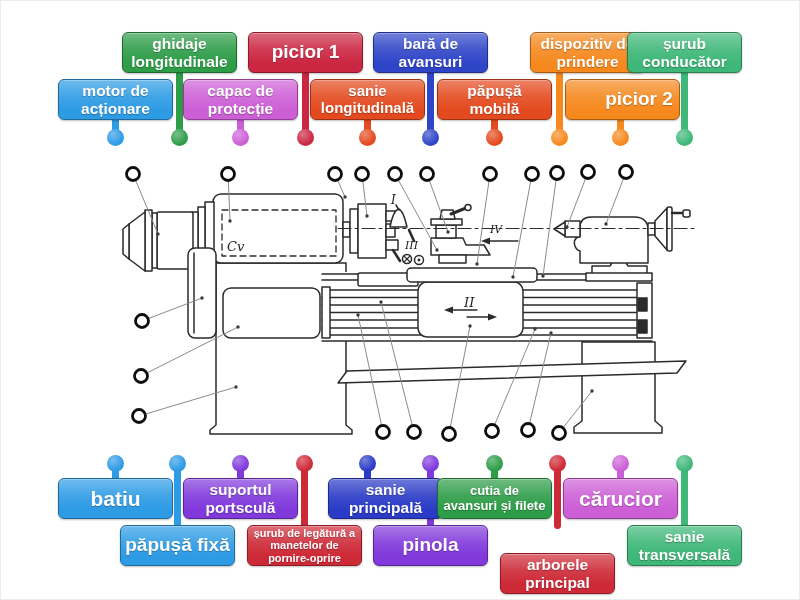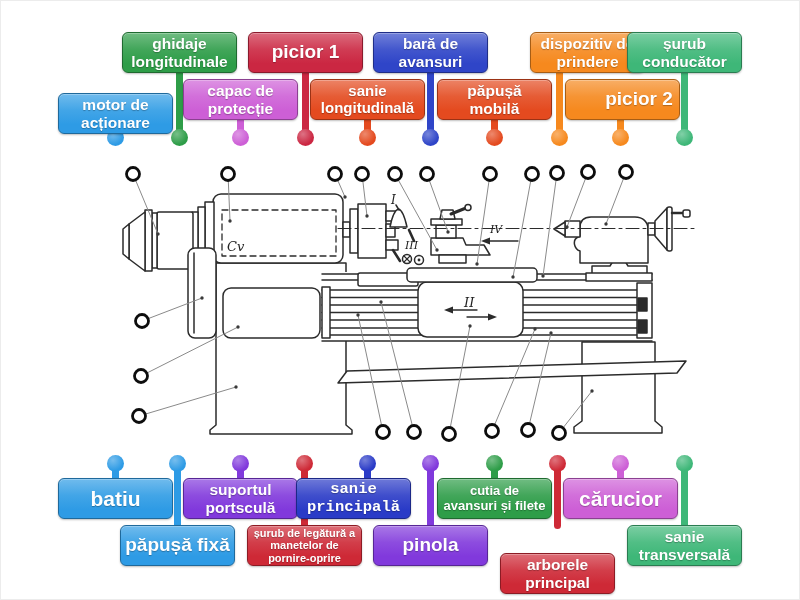--- a/index.html
+++ b/index.html
@@ -198,42 +198,42 @@
       <div class="dot" style="background: radial-gradient(circle at 35% 30%, rgb(119, 134, 219), rgb(47, 69, 200) 65%); left: 421.5px; top: 128.5px;"></div>
       <div class="label" style="left: 373px; top: 32px; font-size: 15.5px; background: linear-gradient(rgb(113, 128, 217) 0%, rgb(67, 87, 205) 42%, rgb(47, 69, 200) 78%); border: 1px solid rgb(31, 46, 136); box-shadow: rgb(151, 162, 227) 0px 1px 0px inset, rgba(0, 0, 0, 0.25) 0px 1px 2px;">bară de avansuri</div>
       <div class="stem" style="background: rgb(246, 137, 30); left: 555.5px; top: 69px; height: 68px;"></div>
       <div class="dot" style="background: radial-gradient(circle at 35% 30%, rgb(249, 178, 108), rgb(246, 137, 30) 65%); left: 550.5px; top: 128.5px;"></div>
       <div class="label" style="left: 502px; top: 32px; font-size: 15.5px; background: linear-gradient(rgb(248, 174, 102) 0%, rgb(246, 148, 52) 42%, rgb(246, 137, 30) 78%); border: 1px solid rgb(167, 93, 20); box-shadow: rgb(250, 196, 142) 0px 1px 0px inset, rgba(0, 0, 0, 0.25) 0px 1px 2px; margin-left: 28px;">dispozitiv de prindere</div>
       <div class="stem" style="background: rgb(62, 183, 120); left: 680.5px; top: 69px; height: 68px;"></div>
       <div class="dot" style="background: radial-gradient(circle at 35% 30%, rgb(129, 208, 167), rgb(62, 183, 120) 65%); left: 675.5px; top: 128.5px;"></div>
       <div class="label" style="left: 627px; top: 32px; font-size: 15.5px; background: linear-gradient(rgb(123, 206, 163) 0%, rgb(81, 190, 133) 42%, rgb(62, 183, 120) 78%); border: 1px solid rgb(42, 124, 81); box-shadow: rgb(158, 219, 187) 0px 1px 0px inset, rgba(0, 0, 0, 0.25) 0px 1px 2px;">șurub conducător</div>
       <div class="stem" style="background: rgb(46, 155, 229); left: 111.5px; top: 116px; height: 21px;"></div>
       <div class="dot" style="background: radial-gradient(circle at 35% 30%, rgb(119, 190, 238), rgb(46, 155, 229) 65%); left: 106.5px; top: 128.5px;"></div>
-      <div class="label" style="left: 58px; top: 79px; font-size: 15.5px; background: linear-gradient(rgb(112, 187, 237) 0%, rgb(66, 165, 231) 42%, rgb(46, 155, 229) 78%); border: 1px solid rgb(31, 105, 155); box-shadow: rgb(150, 205, 242) 0px 1px 0px inset, rgba(0, 0, 0, 0.25) 0px 1px 2px; margin-top: 14px;">motor de acționare</div>
+      <div class="label" style="left: 58px; top: 79px; font-size: 15.5px; background: linear-gradient(rgb(112, 187, 237) 0%, rgb(66, 165, 231) 42%, rgb(46, 155, 229) 78%); border: 1px solid rgb(31, 105, 155); box-shadow: rgb(150, 205, 242) 0px 1px 0px inset, rgba(0, 0, 0, 0.25) 0px 1px 2px;">motor de acționare</div>
       <div class="stem" style="background: rgb(205, 95, 214); left: 236.5px; top: 116px; height: 21px;"></div>
       <div class="dot" style="background: radial-gradient(circle at 35% 30%, rgb(222, 151, 228), rgb(205, 95, 214) 65%); left: 231.5px; top: 128.5px;"></div>
       <div class="label" style="left: 183px; top: 79px; font-size: 15.5px; background: linear-gradient(rgb(221, 146, 227) 0%, rgb(210, 111, 218) 42%, rgb(205, 95, 214) 78%); border: 1px solid rgb(139, 64, 145); box-shadow: rgb(230, 175, 234) 0px 1px 0px inset, rgba(0, 0, 0, 0.25) 0px 1px 2px;">capac de protecție</div>
       <div class="stem" style="background: rgb(228, 74, 31); left: 363.5px; top: 116px; height: 21px;"></div>
       <div class="dot" style="background: radial-gradient(circle at 35% 30%, rgb(237, 137, 109), rgb(228, 74, 31) 65%); left: 358.5px; top: 128.5px;"></div>
       <div class="label" style="left: 310px; top: 79px; font-size: 15px; background: linear-gradient(rgb(236, 131, 102) 0%, rgb(230, 92, 53) 42%, rgb(228, 74, 31) 78%); border: 1px solid rgb(155, 50, 21); box-shadow: rgb(241, 164, 143) 0px 1px 0px inset, rgba(0, 0, 0, 0.25) 0px 1px 2px;">sanie longitudinală</div>
       <div class="stem" style="background: rgb(228, 74, 31); left: 490.5px; top: 116px; height: 21px;"></div>
       <div class="dot" style="background: radial-gradient(circle at 35% 30%, rgb(237, 137, 109), rgb(228, 74, 31) 65%); left: 485.5px; top: 128.5px;"></div>
       <div class="label" style="left: 437px; top: 79px; font-size: 15.5px; background: linear-gradient(rgb(236, 131, 102) 0%, rgb(230, 92, 53) 42%, rgb(228, 74, 31) 78%); border: 1px solid rgb(155, 50, 21); box-shadow: rgb(241, 164, 143) 0px 1px 0px inset, rgba(0, 0, 0, 0.25) 0px 1px 2px;">păpușă mobilă</div>
       <div class="stem" style="background: rgb(246, 137, 30); left: 616.5px; top: 116px; height: 21px;"></div>
       <div class="dot" style="background: radial-gradient(circle at 35% 30%, rgb(249, 178, 108), rgb(246, 137, 30) 65%); left: 611.5px; top: 128.5px;"></div>
       <div class="label" style="left: 565px; top: 79px; font-size: 19px; background: linear-gradient(rgb(248, 174, 102) 0%, rgb(246, 148, 52) 42%, rgb(246, 137, 30) 78%); border: 1px solid rgb(167, 93, 20); box-shadow: rgb(250, 196, 142) 0px 1px 0px inset, rgba(0, 0, 0, 0.25) 0px 1px 2px; padding-left: 37px;">picior 2</div>
       <div class="stem" style="background: rgb(46, 155, 229); left: 111.5px; top: 463px; height: 19px;"></div>
       <div class="dot" style="background: radial-gradient(circle at 35% 30%, rgb(119, 190, 238), rgb(46, 155, 229) 65%); left: 106.5px; top: 454.5px;"></div>
       <div class="label" style="left: 58px; top: 478px; font-size: 21px; background: linear-gradient(rgb(112, 187, 237) 0%, rgb(66, 165, 231) 42%, rgb(46, 155, 229) 78%); border: 1px solid rgb(31, 105, 155); box-shadow: rgb(150, 205, 242) 0px 1px 0px inset, rgba(0, 0, 0, 0.25) 0px 1px 2px;">batiu</div>
       <div class="stem" style="background: rgb(129, 57, 220); left: 236.5px; top: 463px; height: 19px;"></div>
       <div class="dot" style="background: radial-gradient(circle at 35% 30%, rgb(173, 126, 232), rgb(129, 57, 220) 65%); left: 231.5px; top: 454.5px;"></div>
       <div class="label" style="left: 183px; top: 478px; font-size: 15.5px; background: linear-gradient(rgb(169, 120, 231) 0%, rgb(141, 76, 223) 42%, rgb(129, 57, 220) 78%); border: 1px solid rgb(87, 38, 149); box-shadow: rgb(192, 156, 237) 0px 1px 0px inset, rgba(0, 0, 0, 0.25) 0px 1px 2px;">suportul portsculă</div>
       <div class="stem" style="background: rgb(42, 59, 199); left: 363.5px; top: 463px; height: 19px;"></div>
       <div class="dot" style="background: radial-gradient(circle at 35% 30%, rgb(116, 127, 218), rgb(42, 59, 199) 65%); left: 358.5px; top: 454.5px;"></div>
-      <div class="label" style="left: 296px; top: 478px; font-size: 15.5px; background: linear-gradient(rgb(110, 121, 216) 0%, rgb(63, 78, 204) 42%, rgb(42, 59, 199) 78%); border: 1px solid rgb(28, 40, 135); box-shadow: rgb(148, 157, 227) 0px 1px 0px inset, rgba(0, 0, 0, 0.25) 0px 1px 2px; font-family: Liberation Mono, monospace;">sanie principală</div>
+      <div class="label" style="left: 328px; top: 478px; font-size: 15.5px; background: linear-gradient(rgb(110, 121, 216) 0%, rgb(63, 78, 204) 42%, rgb(42, 59, 199) 78%); border: 1px solid rgb(28, 40, 135); box-shadow: rgb(148, 157, 227) 0px 1px 0px inset, rgba(0, 0, 0, 0.25) 0px 1px 2px;">sanie principală</div>
       <div class="stem" style="background: rgb(46, 157, 72); left: 490.5px; top: 463px; height: 19px;"></div>
       <div class="dot" style="background: radial-gradient(circle at 35% 30%, rgb(119, 191, 136), rgb(46, 157, 72) 65%); left: 485.5px; top: 454.5px;"></div>
       <div class="label" style="left: 437px; top: 478px; font-size: 13px; background: linear-gradient(rgb(112, 188, 130) 0%, rgb(66, 166, 90) 42%, rgb(46, 157, 72) 78%); border: 1px solid rgb(31, 106, 48); box-shadow: rgb(150, 206, 163) 0px 1px 0px inset, rgba(0, 0, 0, 0.25) 0px 1px 2px;">cutia de avansuri și filete</div>
       <div class="stem" style="background: rgb(205, 95, 214); left: 616.5px; top: 463px; height: 19px;"></div>
       <div class="dot" style="background: radial-gradient(circle at 35% 30%, rgb(222, 151, 228), rgb(205, 95, 214) 65%); left: 611.5px; top: 454.5px;"></div>
       <div class="label" style="left: 563px; top: 478px; font-size: 21px; background: linear-gradient(rgb(221, 146, 227) 0%, rgb(210, 111, 218) 42%, rgb(205, 95, 214) 78%); border: 1px solid rgb(139, 64, 145); box-shadow: rgb(230, 175, 234) 0px 1px 0px inset, rgba(0, 0, 0, 0.25) 0px 1px 2px;">cărucior</div>
       <div class="stem" style="background: rgb(46, 155, 229); left: 173.5px; top: 463px; height: 66px;"></div>
       <div class="dot" style="background: radial-gradient(circle at 35% 30%, rgb(119, 190, 238), rgb(46, 155, 229) 65%); left: 168.5px; top: 454.5px;"></div>
       <div class="label" style="left: 120px; top: 525px; font-size: 19px; background: linear-gradient(rgb(112, 187, 237) 0%, rgb(66, 165, 231) 42%, rgb(46, 155, 229) 78%); border: 1px solid rgb(31, 105, 155); box-shadow: rgb(150, 205, 242) 0px 1px 0px inset, rgba(0, 0, 0, 0.25) 0px 1px 2px;">păpușă fixă</div>
       <div class="stem" style="background: rgb(206, 41, 54); left: 300.5px; top: 463px; height: 66px;"></div>

